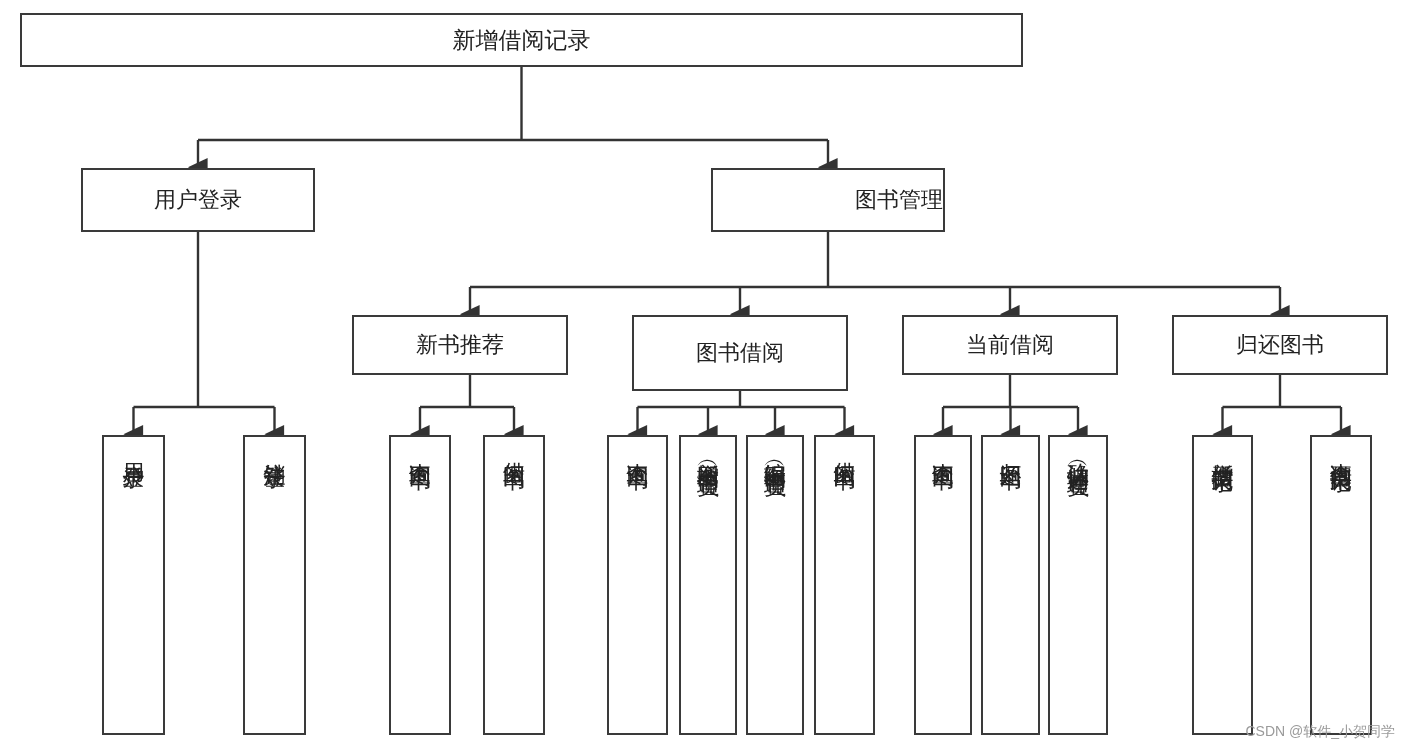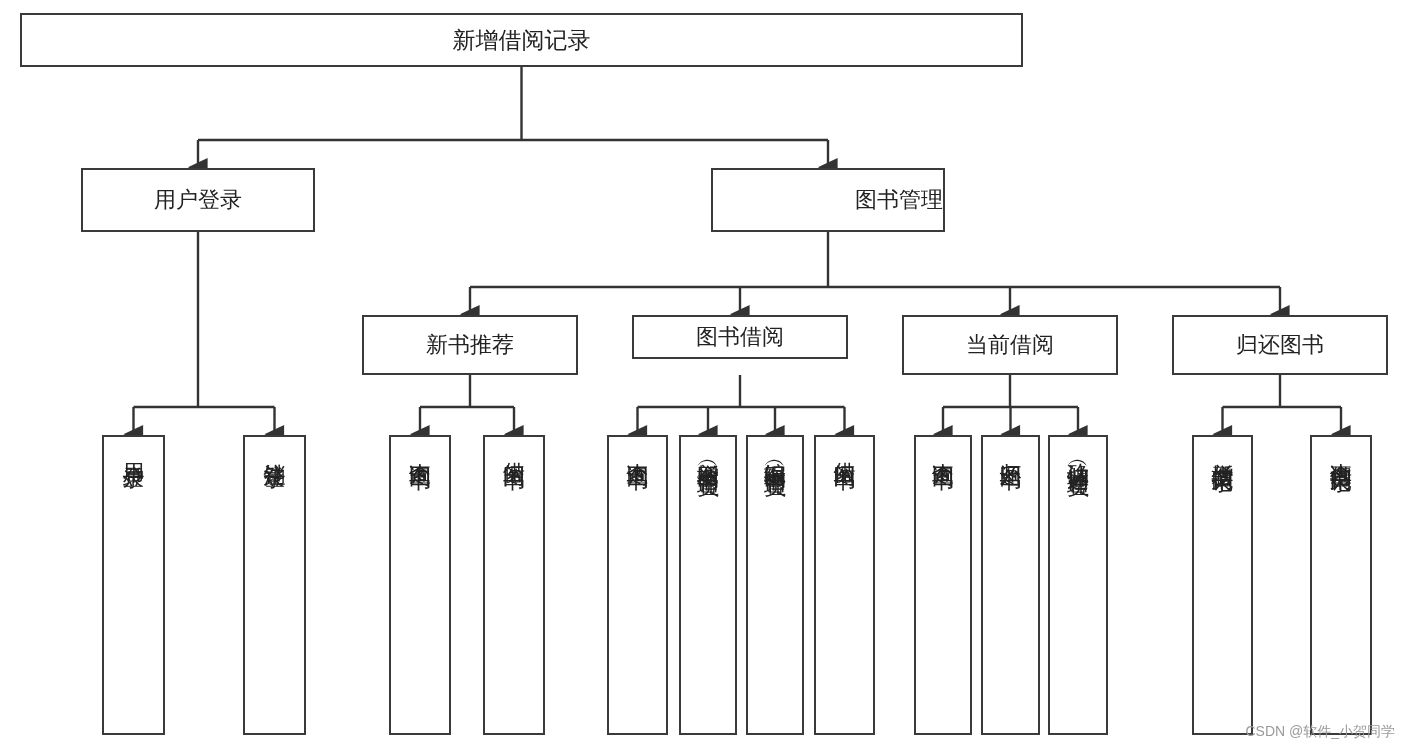--- a/index.html
+++ b/index.html
@@ -122,24 +122,24 @@
     <span class="cap">新增借阅记录</span>
   </div>
 
   <div class="node horiz" style="left: 81px; top: 168px; width: 234px; height: 64px;">
     <span class="cap">用户登录</span>
   </div>
   <div class="node horiz" style="left: 711px; top: 168px; width: 234px; height: 64px; justify-content: flex-end;">
     <span class="cap">图书管理</span>
   </div>
 
-  <div class="node horiz" style="left: 362px; top: 315px; width: 216px; height: 60px;">
+  <div class="node horiz" style="left: 352px; top: 315px; width: 216px; height: 60px;">
     <span class="cap">新书推荐</span>
   </div>
-  <div class="node horiz" style="left: 632px; top: 315px; width: 216px; height: 44px;">
+  <div class="node horiz" style="left: 632px; top: 315px; width: 216px; height: 76px;">
     <span class="cap">图书借阅</span>
   </div>
   <div class="node horiz" style="left: 902px; top: 315px; width: 216px; height: 60px; justify-content: center;">
     <span class="cap">当前借阅</span>
   </div>
   <div class="node horiz" style="left: 1172px; top: 315px; width: 216px; height: 60px;">
     <span class="cap">归还图书</span>
   </div>
 
   <div class="node vert" style="left: 102px; top: 435px; width: 63px; height: 300px;">

